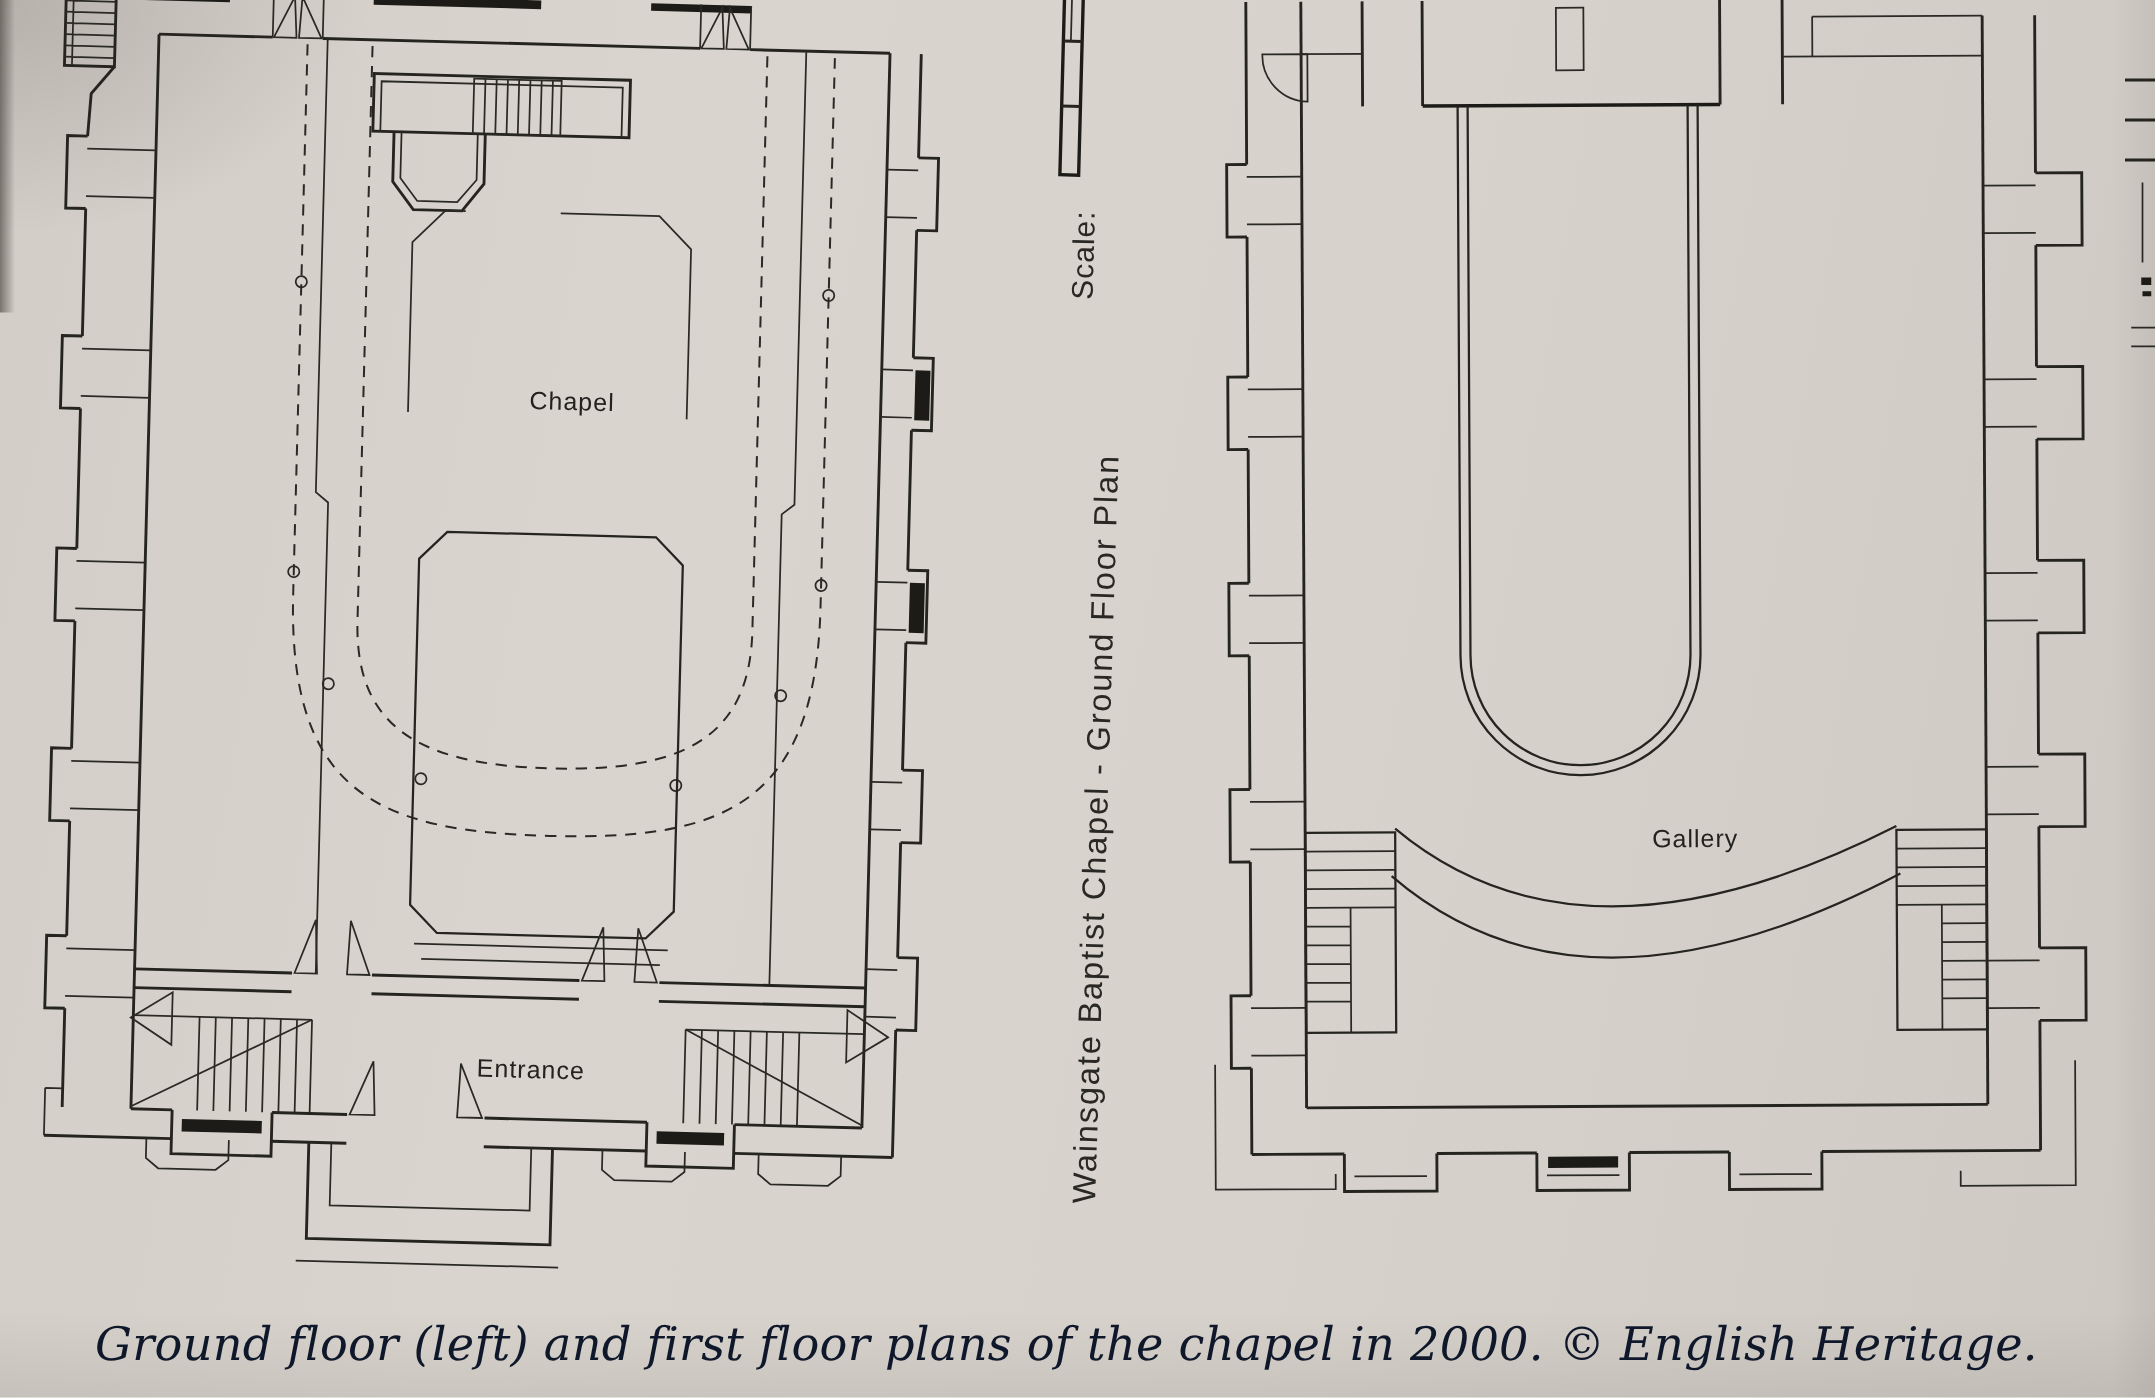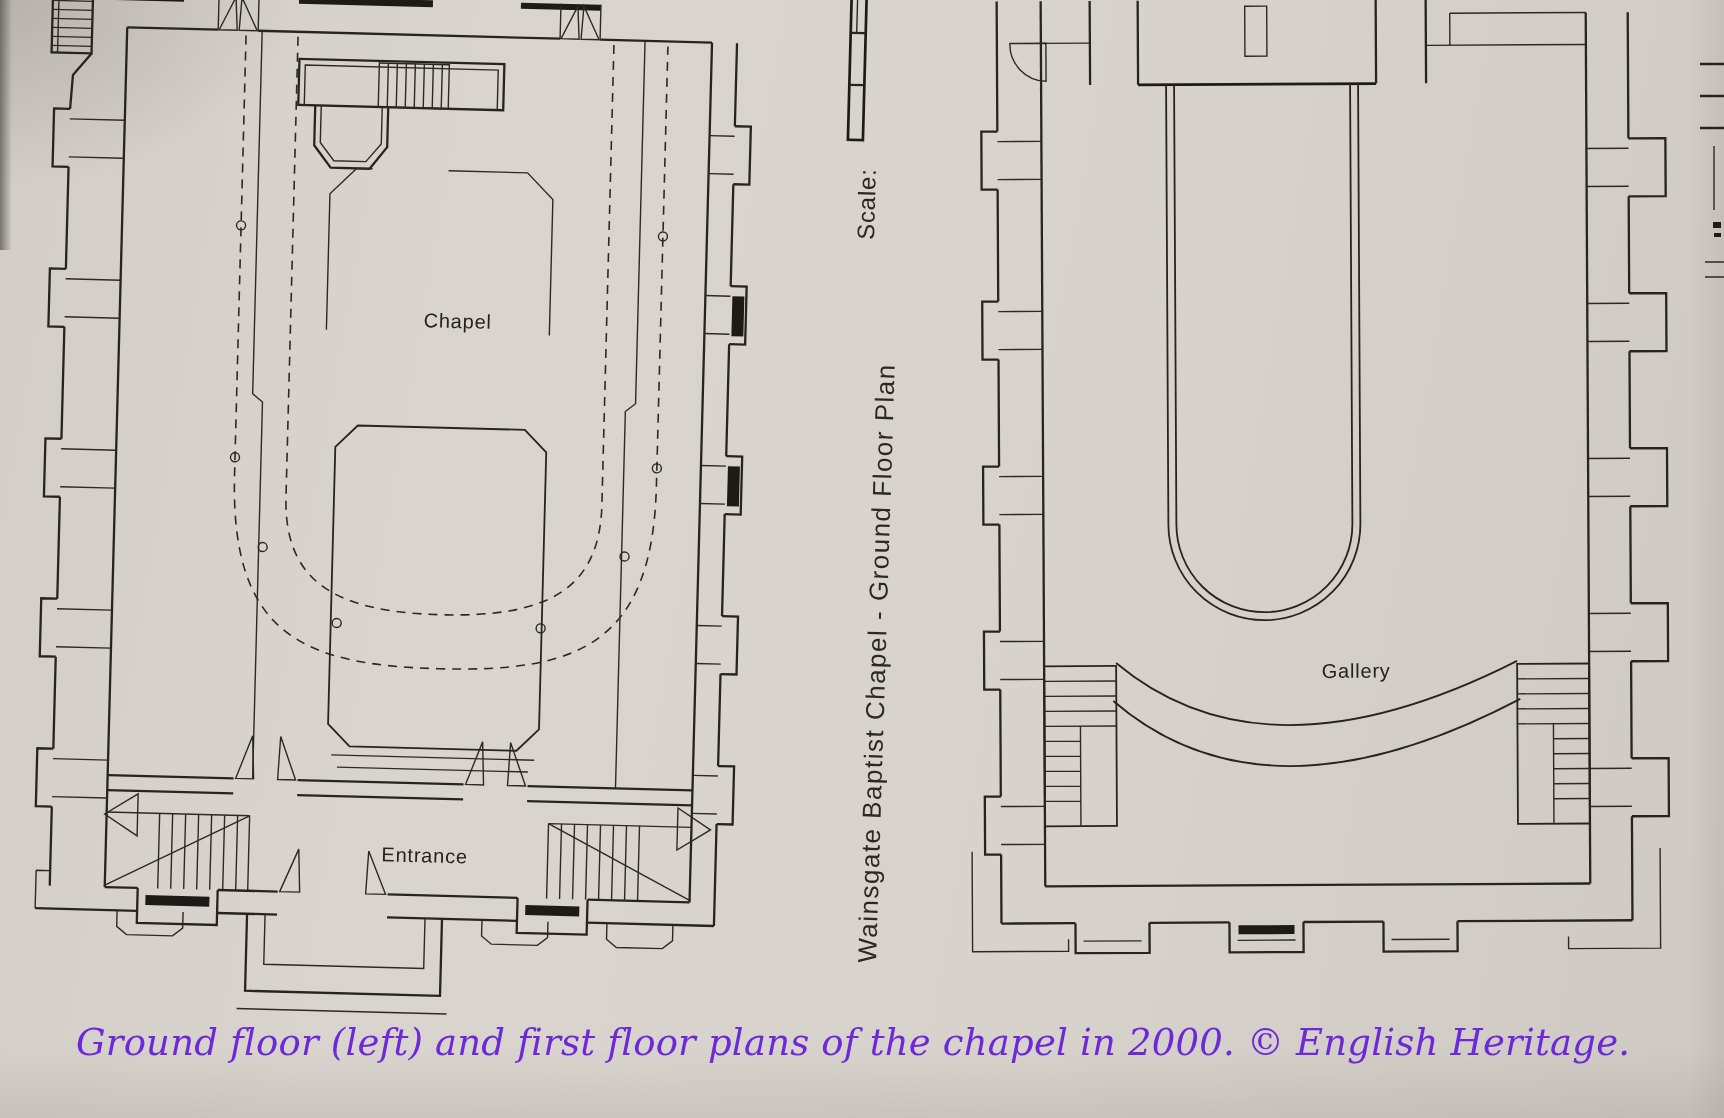--- a/index.html
+++ b/index.html
@@ -22,22 +22,22 @@
   .s16{stroke:#26241f;stroke-width:1.8;fill:none;}
   .s2{stroke:#26241f;stroke-width:2.3;fill:none;}
   .s25{stroke:#1d1b18;stroke-width:2.7;fill:none;}
   .dash{stroke:#2b2924;stroke-width:1.6;fill:none;stroke-dasharray:9 7;}
   .dot{stroke:#2b2924;stroke-width:1.4;fill:none;}
   .ink{fill:#1d1b18;stroke:none;}
   .lbl{font:20px "Liberation Sans",sans-serif;fill:#242220;letter-spacing:.8px;}
   .lbl-v{font:26px "Liberation Sans",sans-serif;fill:#2a2824;letter-spacing:1.5px;}
   .lbl-s{font:24px "Liberation Sans",sans-serif;fill:#2a2824;letter-spacing:.8px;}
   .caption{
-    position:absolute;left:76px;top:1021px;width:1600px;
-    font:italic 37px "DejaVu Serif",serif;color:#6d28d9;letter-spacing:.2px;
+    position:absolute;left:76px;top:1054px;width:1600px;
+    font:italic 37px "DejaVu Serif",serif;color:#0f172a;letter-spacing:.2px;
     white-space:nowrap;
   }
 </style>
 </head>
 <body>
 
 <div class="shade shade-spine"></div>
 <div class="shade shade-tl"></div>
 <div class="shade shade-bottom"></div>
 <div class="shade shade-right"></div>

